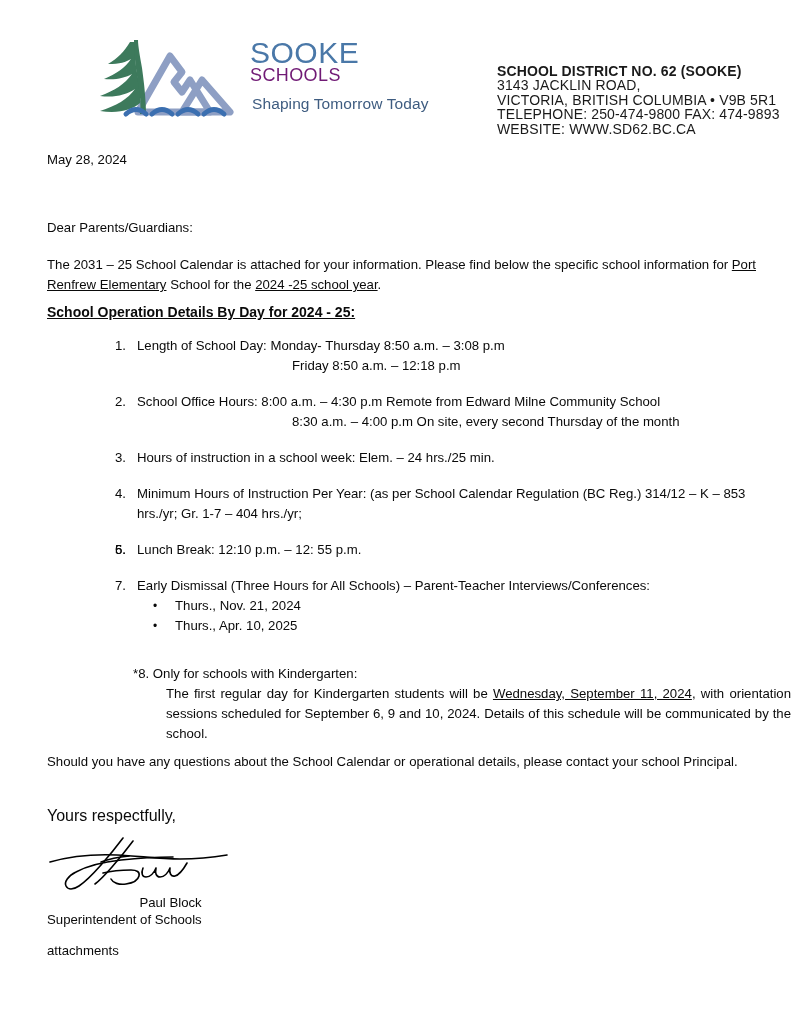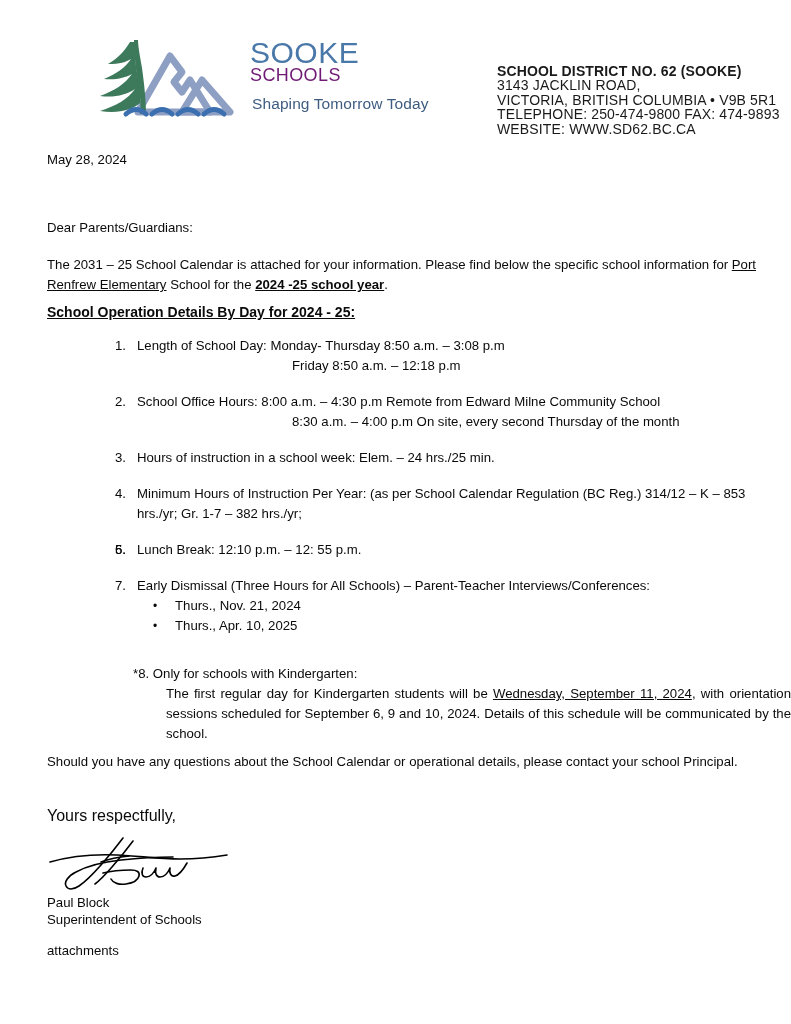--- a/index.html
+++ b/index.html
@@ -132,21 +132,21 @@
   .intro {
     position: absolute;
     left: 0;
     top: 255px;
     width: 709px;
     font-size: 13.2px;
     line-height: 20px;
     text-align: justify;
   }
   .intro .school-name { text-decoration: underline; }
-  .intro .year { font-weight: bold; text-decoration: underline; margin-top: 48px; }
+  .intro .year { font-weight: normal; text-decoration: underline; margin-top: 48px; }
 
   .section-head {
     position: absolute;
     left: 0;
     top: 303px;
     font-size: 14px;
     font-weight: bold;
     text-decoration: underline;
   }
 
@@ -235,20 +235,21 @@
     top: 832px;
     width: 270px;
     height: 62px;
   }
   .signer {
     position: absolute;
     left: 0;
     top: 894px;
     font-size: 13.2px;
     line-height: 17px;
+    text-align: right;
   }
   .attachments {
     position: absolute;
     left: 0;
     top: 942px;
     font-size: 13.2px;
   }
 </style>
 </head>
 <body>
@@ -317,21 +318,21 @@
         <span class="cont">8:30 a.m. – 4:00 p.m On site, every second Thursday of the month</span>
       </div>
 
       <div class="nitem">
         <span class="num">3.</span>
         <span>Hours of instruction in a school week: Elem. – 24 hrs./25 min.</span>
       </div>
 
       <div class="nitem">
         <span class="num">4.</span>
-        <span>Minimum Hours of Instruction Per Year: (as per School Calendar Regulation (BC Reg.) 314/12 – K – 853 hrs./yr; Gr. 1-7 – 382 hrs./yr;</span>
+        <span>Minimum Hours of Instruction Per Year: (as per School Calendar Regulation (BC Reg.) 314/12 – K – 853 hrs./yr; Gr. 1-7 – 404 hrs./yr;</span>
       </div>
 
       <div class="nitem">
         <span class="num">5.</span>
       </div>
 
       <div class="nitem">
         <span class="num">6.</span>
         <span>Lunch Break: 12:10 p.m. – 12: 55 p.m.</span>
       </div>

